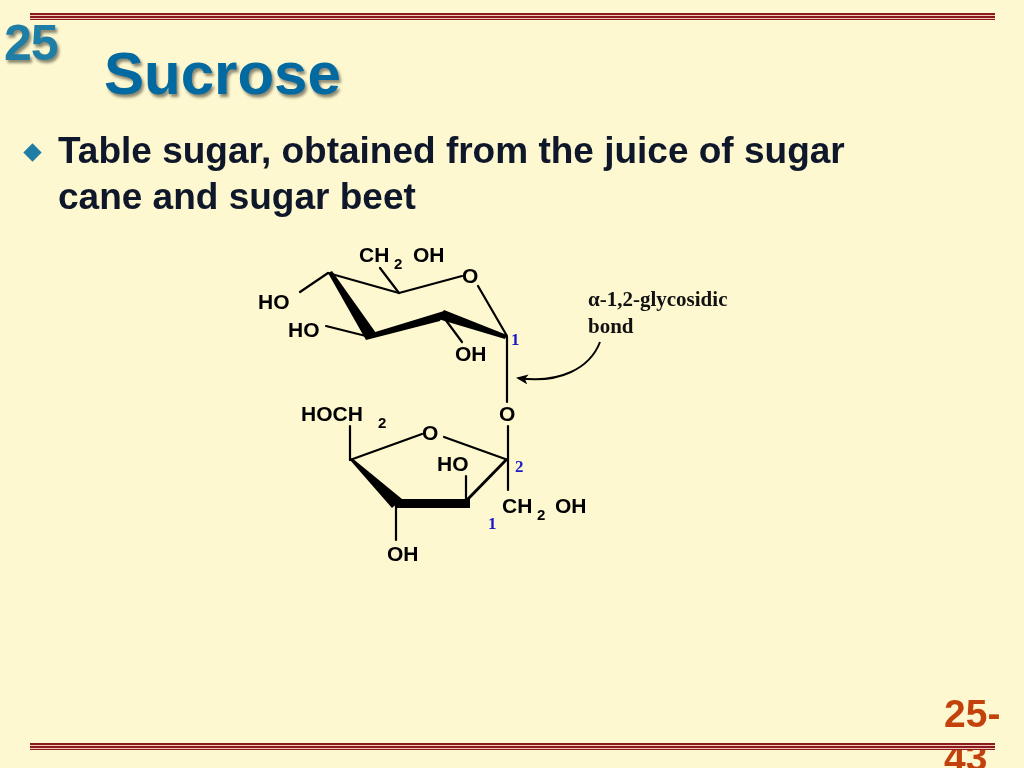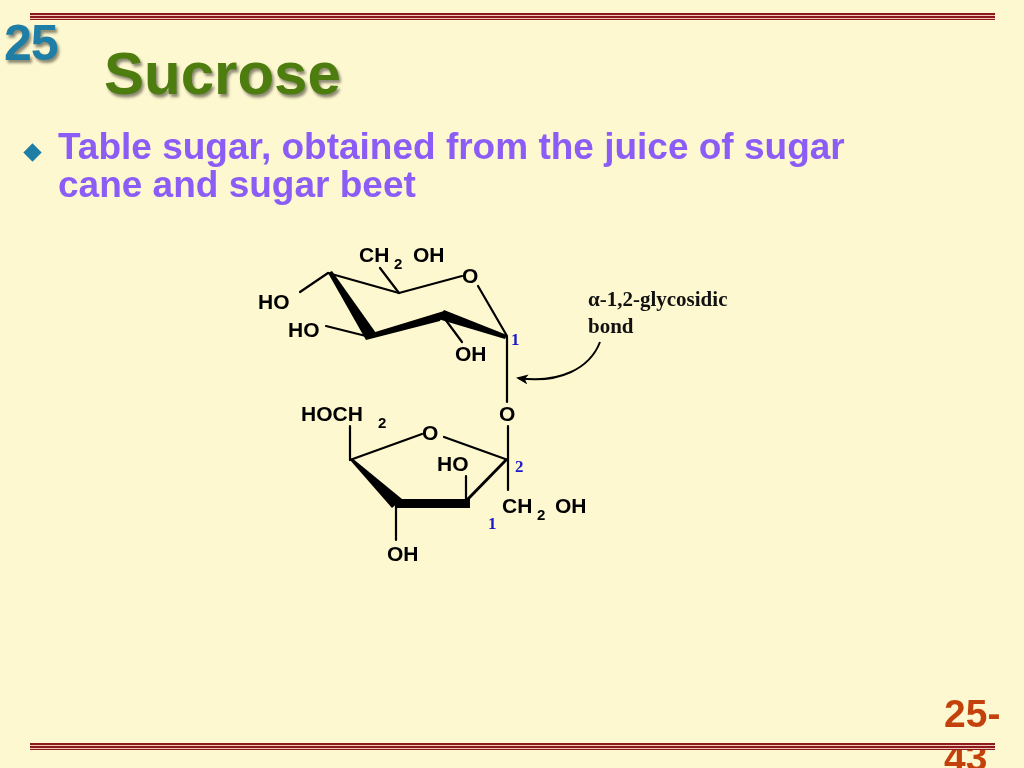--- a/index.html
+++ b/index.html
@@ -17,34 +17,34 @@
   .rule.bottom { top: 743px; }
   .chapter {
     position: absolute; left: 4px; top: 18px;
     font-size: 50px; font-weight: bold; color: #1f7ea6;
     letter-spacing: -1px;
     text-shadow: 2px 3px 3px rgba(0,0,0,0.45);
     line-height: 1;
   }
   .title {
     position: absolute; left: 104px; top: 44px;
-    font-size: 60px; font-weight: bold; color: #4d7c0f;
+    font-size: 60px; font-weight: bold; color: #0369a1;
     text-shadow: 2px 3px 3px rgba(0,0,0,0.45);
     line-height: 1;
   }
   .bullet {
     position: absolute; left: 26px; top: 146px;
     width: 13px; height: 13px; background: #1f7ea6;
     transform: rotate(45deg);
   }
   .bullet-text {
     position: absolute; left: 58px; top: 128px;
     width: 880px;
-    font-size: 37px; font-weight: bold; color: #8b5cf6;
-    line-height: 38px;
+    font-size: 37px; font-weight: bold; color: #0f172a;
+    line-height: 46px;
   }
   .slide-num {
     position: absolute; left: 944px; top: 692px;
     font-size: 39px; font-weight: bold; color: #c2410c;
   }
   svg.structure { position: absolute; left: 0; top: 0; }
   .lbl { font-family: "Liberation Sans", sans-serif; font-weight: bold; font-size: 21px; fill: #000; }
   .sub { font-size: 15px; }
   .num { font-family: "Liberation Serif", serif; font-weight: bold; font-size: 17px; fill: #1a1acc; }
   .note { font-family: "Liberation Serif", serif; font-weight: bold; font-size: 21px; fill: #111; }

